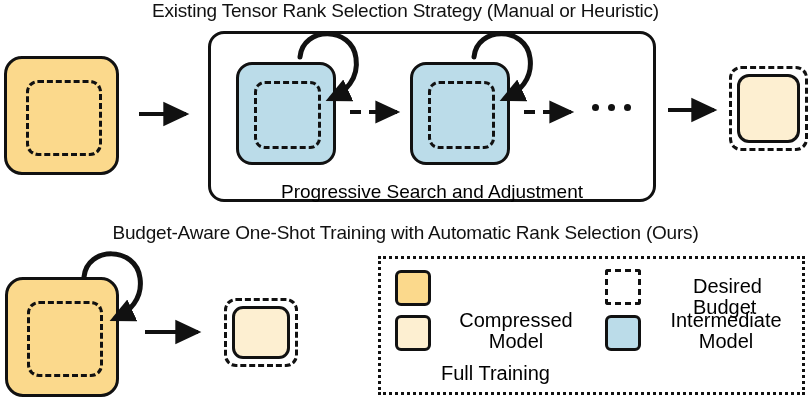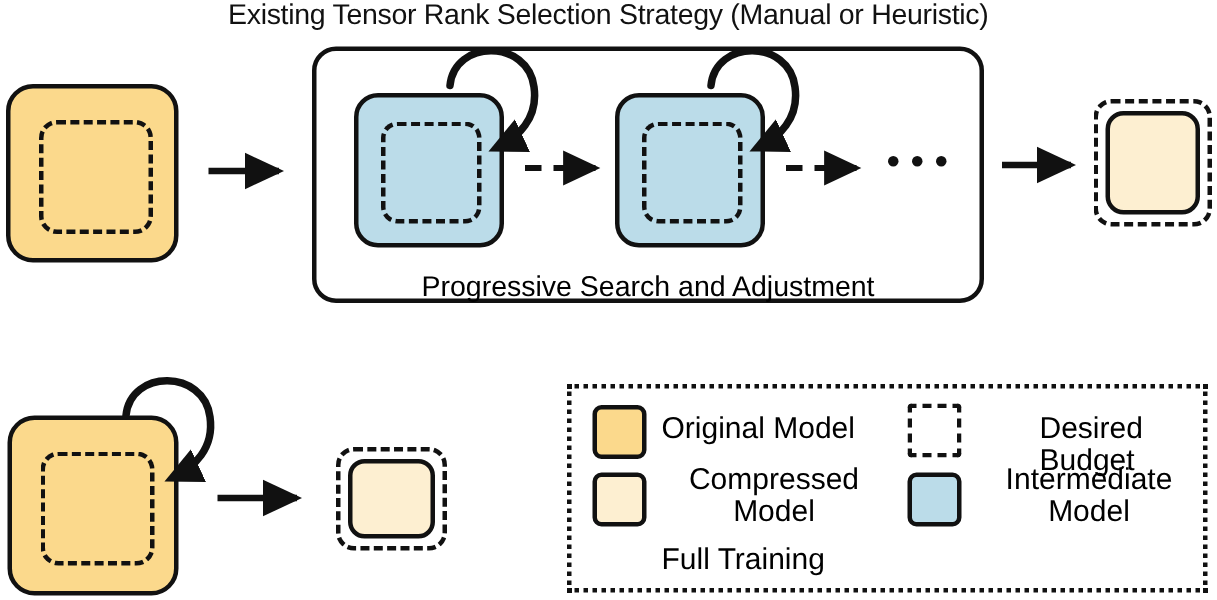--- a/index.html
+++ b/index.html
@@ -29,20 +29,21 @@
   .dot{position:absolute;width:7px;height:7px;border-radius:50%;background:#111;}
   svg{position:absolute;left:0;top:0;width:811px;height:400px;overflow:visible;}
   .svg-layer{pointer-events:none;}
 </style>
 </head>
 <body>
 
 <div class="stage">
 
   <div class="title" id="title-top">Existing Tensor Rank Selection Strategy (Manual or Heuristic)</div>
+  <div class="title" id="title-bottom">Budget-Aware One-Shot Training with Automatic Rank Selection (Ours)</div>
 
   <div class="box" style="left:4px;top:56px;width:115px;height:119px;border-radius:18px;background:#FBD98C;">
     <div class="inner-dash" style="left:19px;top:21px;width:76px;height:76px;border-radius:12px;"></div>
   </div>
 
   <div id="outer-stage-box"></div>
   <div id="stage-caption">Progressive Search and Adjustment</div>
 
   <div class="box" style="left:236px;top:62px;width:100px;height:103px;border-radius:16px;background:#BBDCE9;">
     <div class="inner-dash" style="left:15px;top:16px;width:67px;height:68px;border-radius:11px;"></div>
@@ -111,21 +112,20 @@
     </g>
 
     <g>
       <path d="M392,372 C388,350 410,344 419,355 C427,365 423,379 414,385" fill="none" stroke="#111" stroke-width="5" stroke-linecap="round" marker-end="url(#ah-loop)"></path>
     </g>
   </svg>
 
   <div id="legend-box">
 
     <div class="lg-sw" style="left:14px;top:11px;width:36px;height:36px;background:#FBD98C;"></div>
-    <div class="lg-label" style="left:60px;top:17px;">Original Model</div>
 
     <div class="lg-sw-dash" style="left:224px;top:10px;width:36px;height:36px;"></div>
     <div class="lg-label" style="left:272px;top:17px;margin-left:40px;">Desired Budget</div>
 
     <div class="lg-sw" style="left:14px;top:56px;width:36px;height:36px;background:#FDEFD1;"></div>
     <div class="lg-label" style="left:60px;top:51px;width:150px;text-align:center;">Compressed
 Model</div>
 
     <div class="lg-sw" style="left:224px;top:56px;width:36px;height:36px;background:#BBDCE9;"></div>
     <div class="lg-label" style="left:270px;top:51px;width:150px;text-align:center;">Intermediate

